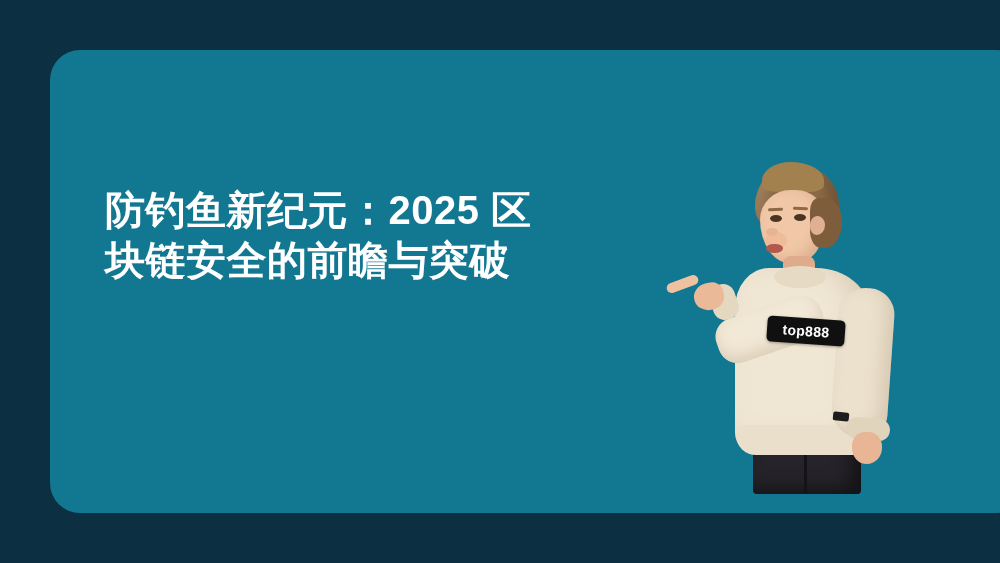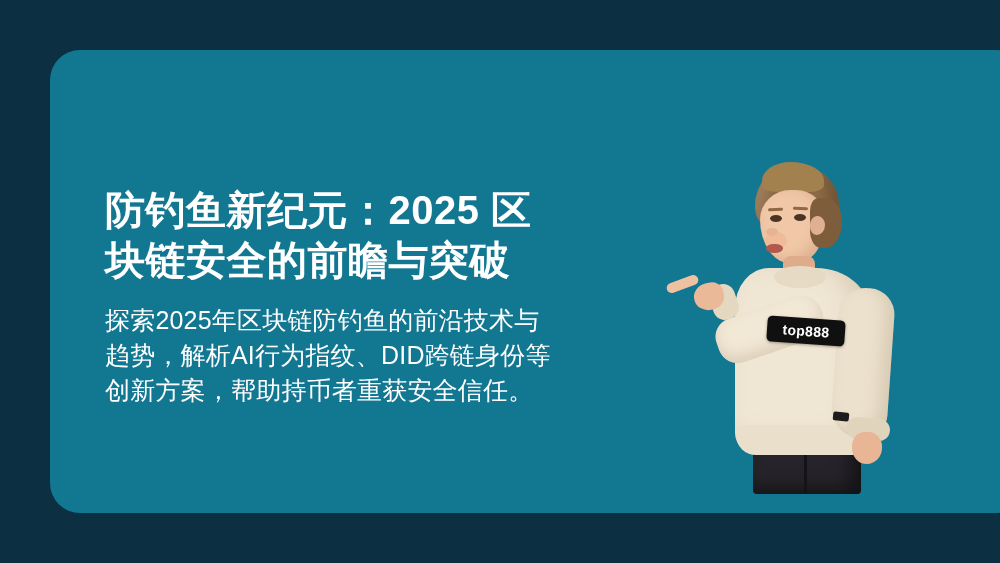--- a/index.html
+++ b/index.html
@@ -159,23 +159,20 @@
   }
 </style>
 </head>
 <body>
 
 <div class="slide-card">
 
   <div class="text-block">
     <div class="title">防钓鱼新纪元：2025 区
 块链安全的前瞻与突破</div>
-    <div class="subtitle">探索2025年区块链防钓鱼的前沿技术与
-趋势，解析AI行为指纹、DID跨链身份等
-创新方案，帮助持币者重获安全信任。</div>
   </div>
 
   <div class="photo">
     <div class="hair"></div>
     <div class="hair-tuft"></div>
     <div class="face"></div>
     <div class="cheek"></div>
     <div class="brow-l"></div>
     <div class="brow-r"></div>
     <div class="eye-l"></div>

